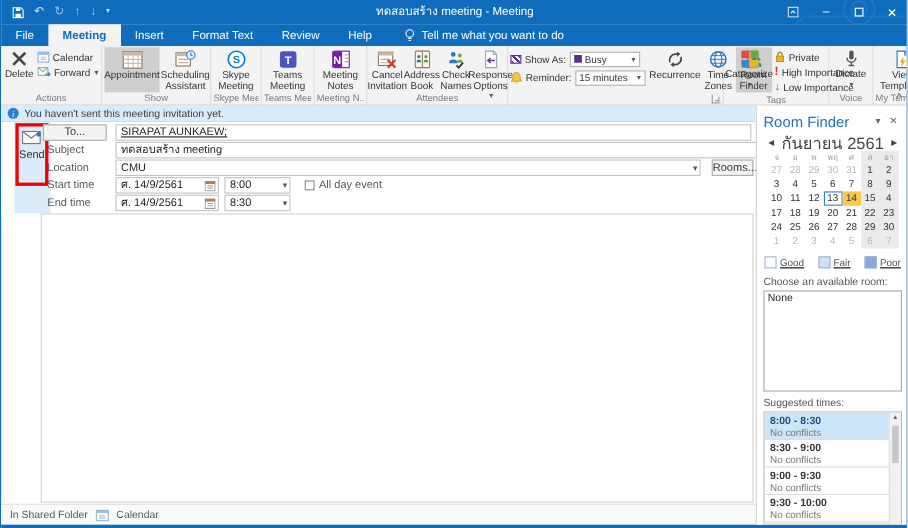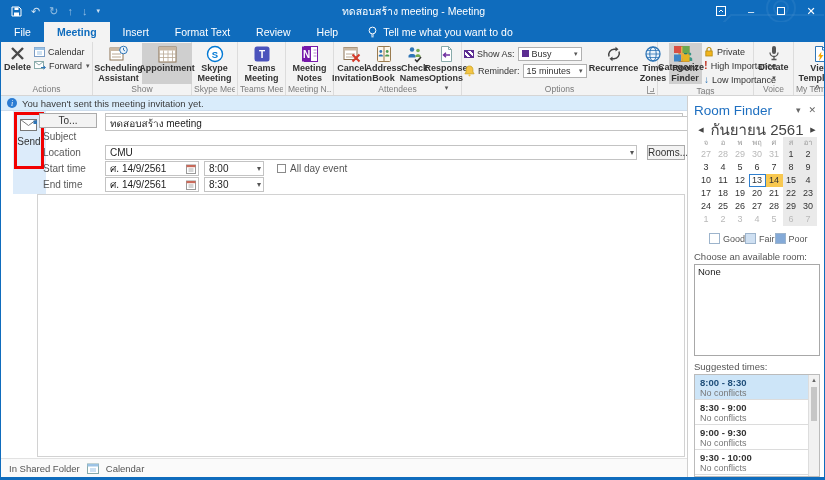--- a/index.html
+++ b/index.html
@@ -29,21 +29,21 @@
   .tellme{display:flex;align-items:center;gap:5px;padding:0 10px;margin-left:6px;}
 
   
   .ribbon{position:absolute;left:0;top:42px;width:825px;height:54px;background:#f3f3f3;
           border-bottom:1px solid #d5d5d5;display:flex;align-items:stretch;overflow:hidden;}
   .rgroup{display:flex;flex-direction:column;border-right:1px solid #dcdcdc;padding:1px 2px 0;position:relative;flex:none;}
   .rgroup .gc{display:flex;flex:1;align-items:flex-start;}
   .glabel{font-size:8.5px;color:#7a7a7a;text-align:center;height:11px;line-height:11px;white-space:nowrap;overflow:hidden;}
   .rbtn-lg{display:flex;flex-direction:column;align-items:center;font-size:9px;line-height:9.5px;
            color:#333;text-align:center;padding-top:2px;height:41px;flex:none;}
-  .rbtn-lg .lbl{margin-top:1px;font-weight:bold;}
+  .rbtn-lg .lbl{margin-top:1px;}
   .rbtn-lg.hl{background:#cfcfcf;}
   .smcol{display:flex;flex-direction:column;gap:1px;padding-top:2px;}
   .rbtn-sm{display:flex;align-items:center;gap:3px;font-size:9px;height:13px;padding:0 2px;color:#333;white-space:nowrap;}
   .caret::after{content:"▾";font-size:7px;color:#555;margin-left:1px;}
   .optrows{display:flex;flex-direction:column;gap:2px;padding-top:3px;margin-right:3px;}
   .optrow{display:flex;align-items:center;gap:3px;font-size:9px;color:#333;height:15px;white-space:nowrap;}
   .dd{border:1px solid #b0b0b0;background:#fff;height:14px;display:flex;align-items:center;gap:3px;
       padding:0 3px;width:64px;font-size:9px;}
   .dd .spacer{flex:1;}
   .busy-sw{width:7px;height:7px;background:#5c2d91;display:inline-block;}
@@ -97,21 +97,21 @@
   .calnav{display:flex;align-items:center;height:15px;flex:none;margin-top:2px;}
   .calnav .arr{font-size:7px;color:#444;width:14px;text-align:center;}
   .calnav .mon{flex:1;text-align:center;font-size:15px;color:#444;}
   .calhdr,.calgrid{display:grid;grid-template-columns:repeat(7,17px);justify-content:center;flex:none;}
   .cal-h{font-size:7.5px;color:#999;text-align:center;height:11px;line-height:11px;}
   .cal-c{font-size:9px;color:#333;text-align:center;height:13px;line-height:13px;}
   .wk{background:#eaeaea;}
   .muted{color:#b9b9b9;}
   .today{border:1px solid #2f7fce;line-height:11px;background:#fff;}
   .selected{background:#f8c850;}
-  .legend{display:flex;justify-content:space-between;align-items:center;margin:5px 15px 0;flex:none;height:15px;}
+  .legend{display:flex;justify-content:space-between;align-items:center;margin:5px 1px 0;flex:none;height:15px;text-decoration:underline;}
   .lg-item{display:flex;align-items:center;gap:3px;font-size:9px;color:#555;}
   .lg-sw{width:11px;height:11px;border:1px solid #9db4cc;display:inline-block;}
   .plabel{font-size:9.5px;color:#555;margin-top:5px;flex:none;}
   .roomlist{border:1px solid #a8a8a8;background:#fff;height:92px;margin-top:2px;flex:none;
             font-size:9.5px;color:#222;padding:1px 3px;}
   .suglist{border:1px solid #bbb;margin-top:2px;flex:1;overflow:hidden;position:relative;background:#fff;}
   .sugitems{margin-right:11px;}
   .sug{padding:2px 5px;height:25px;border-bottom:1px solid #dcdcdc;}
   .sug .t{font-size:9.5px;font-weight:bold;color:#333;line-height:11px;}
   .sug .s{font-size:9px;color:#777;line-height:10px;}
@@ -221,41 +221,41 @@
               </span>
             <span>Forward</span>
           </div>
         </div>
       </div>
       <div class="glabel">Actions</div>
     </div>
 
     <div class="rgroup" style="width:99px">
       <div class="gc">
+        <div class="rbtn-lg hl" style="width:50px">
+          <span>
+              <svg class="ic" width="19" height="18" viewBox="0 0 19 18">
+                <rect x="1" y="2" width="17" height="15" fill="#fff" stroke="#8b7355"></rect>
+                <rect x="1" y="2" width="17" height="3.5" fill="#c9b8a4"></rect>
+                <path d="M1 9h17M1 12.5h17M5.5 5.5V17M10 5.5V17M14.5 5.5V17" stroke="#b9a894" stroke-width="0.8"></path>
+              </svg>
+            </span>
+          <span class="lbl">Appointment</span>
+        </div>
         <div class="rbtn-lg" style="width:47px">
           <span>
               <svg class="ic" width="19" height="18" viewBox="0 0 19 18">
                 <rect x="1" y="3" width="13" height="12" fill="#fff" stroke="#8b7355"></rect>
                 <rect x="1" y="3" width="13" height="3" fill="#c9b8a4"></rect>
                 <path d="M3 9h9M3 12h9" stroke="#b9a894"></path>
                 <circle cx="14.5" cy="5" r="3.8" fill="#eaf3fb" stroke="#2e75b6"></circle>
                 <path d="M14.5 2.8V5l1.6 1" fill="none" stroke="#2e75b6"></path>
               </svg>
             </span>
           <span class="lbl">Scheduling Assistant</span>
-        </div>
-        <div class="rbtn-lg hl" style="width:50px">
-          <span>
-              <svg class="ic" width="19" height="18" viewBox="0 0 19 18">
-                <rect x="1" y="2" width="17" height="15" fill="#fff" stroke="#8b7355"></rect>
-                <rect x="1" y="2" width="17" height="3.5" fill="#c9b8a4"></rect>
-                <path d="M1 9h17M1 12.5h17M5.5 5.5V17M10 5.5V17M14.5 5.5V17" stroke="#b9a894" stroke-width="0.8"></path>
-              </svg>
-            </span>
-          <span class="lbl">Appointment</span>
         </div>
       </div>
       <div class="glabel">Show</div>
     </div>
 
     <div class="rgroup" style="width:46px">
       <div class="gc">
         <div class="rbtn-lg" style="width:41px">
           <span>
               <svg class="ic" width="18" height="18" viewBox="0 0 18 18">
@@ -406,21 +406,20 @@
                 <rect x="3" y="1.5" width="10" height="15" fill="#e7a94e" stroke="#b9823a"></rect>
                 <circle cx="9.7" cy="7.8" r="2" fill="#1e7d70"></circle>
                 <path d="M6.8 13.8c0-2.8 5.8-2.8 5.8 0v2.2H6.8z" fill="#1e7d70"></path>
                 <circle cx="13.8" cy="9" r="1.5" fill="#3a9688"></circle>
                 <path d="M11.8 13.8c0-2.2 4.4-2.2 4.4 0v2.2h-4.4z" fill="#3a9688"></path>
               </svg>
             </span>
           <span class="lbl">Room Finder</span>
         </div>
       </div>
-      <div class="glabel">Options</div>
       <span class="launcher"></span>
     </div>
 
     <div class="rgroup" style="width:96px">
       <div class="gc">
         <div class="rbtn-lg caret" style="width:42px">
           <span>
               <svg class="ic" width="17" height="17" viewBox="0 0 17 17">
                 <rect x="1" y="1" width="7" height="7" fill="#d94f43"></rect>
                 <rect x="9.5" y="1" width="7" height="7" fill="#6aa84f"></rect>
@@ -507,21 +506,21 @@
       </div>
       <div class="send-annot"></div>
     </div>
 
     <div class="tobtn" style="top:2px">To...</div>
     <div class="fld" style="left:104px;top:2px;width:578px">
       <span class="to-val">SIRAPAT AUNKAEW;</span>
     </div>
 
     <div class="flabel" style="top:18px">Subject</div>
-    <div class="fld" style="left:104px;top:5px;width:699px">ทดสอบสร้าง meeting</div>
+    <div class="fld" style="left:104px;top:18px;width:699px">ทดสอบสร้าง meeting</div>
 
     <div class="flabel" style="top:34px">Location</div>
     <div class="fld" style="left:104px;top:34px;width:532px">
       <span>CMU</span>
       <span class="fcaret">▾</span>
     </div>
     <div class="tobtn" style="left:646px;top:34px;width:38px">Rooms...</div>
 
     <div class="flabel" style="top:50px">Start time</div>
     <div class="fld" style="left:104px;top:50px;width:94px">

